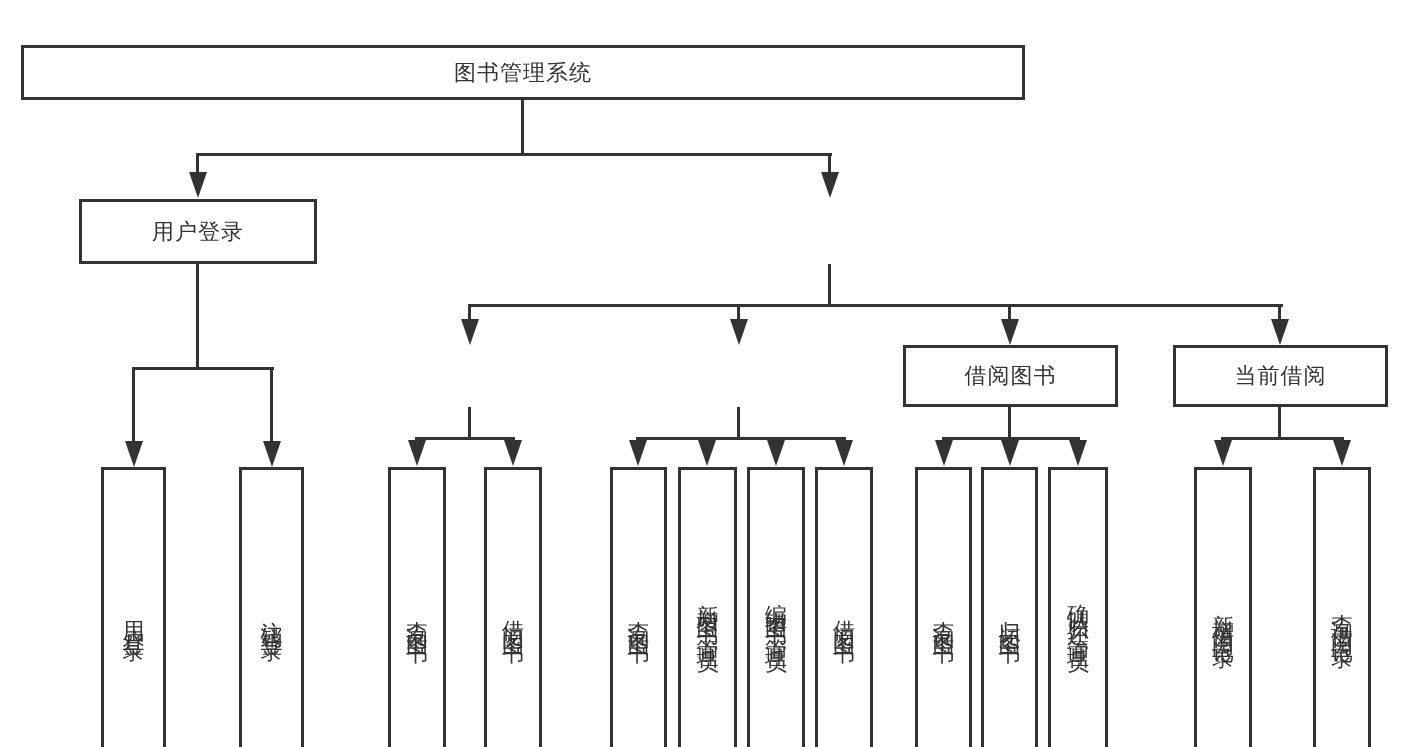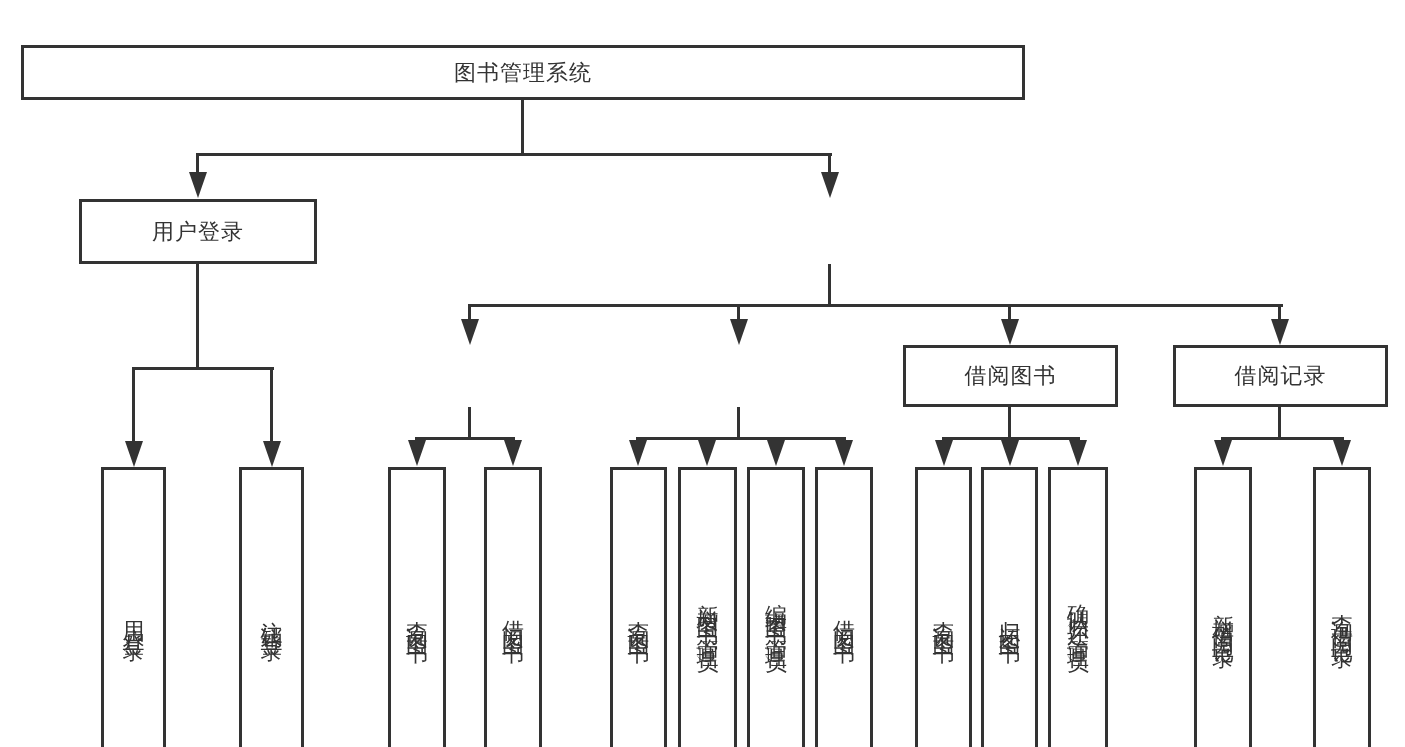--- a/index.html
+++ b/index.html
@@ -39,21 +39,21 @@
   </div>
 
   <div class="box" style="left:79px;top:167px;width:238px;height:65px;">
     <span class="hlabel">用户登录</span>
   </div>
 
   <div class="box" style="left:903px;top:313px;width:215px;height:62px;">
     <span class="hlabel">借阅图书</span>
   </div>
   <div class="box" style="left:1173px;top:313px;width:215px;height:62px;">
-    <span class="hlabel">借阅记录</span>
+    <span class="hlabel">当前借阅</span>
   </div>
 
   <div class="box" style="left:101px;top:435px;width:65px;height:300px;">
     <span class="vlabel">用户登录</span>
   </div>
   <div class="box" style="left:239px;top:435px;width:65px;height:300px;">
     <span class="vlabel">注销登录</span>
   </div>
 
   <div class="box" style="left:388px;top:435px;width:58px;height:300px;">

